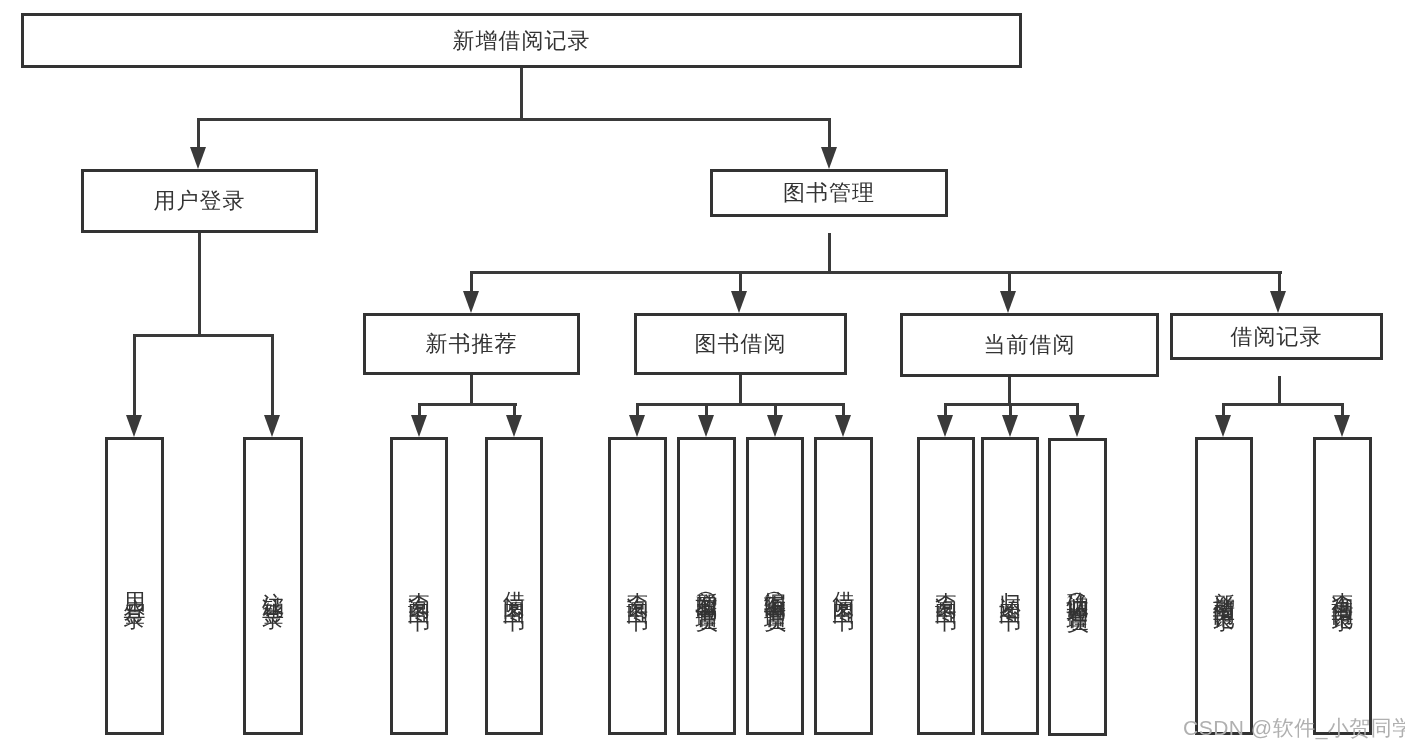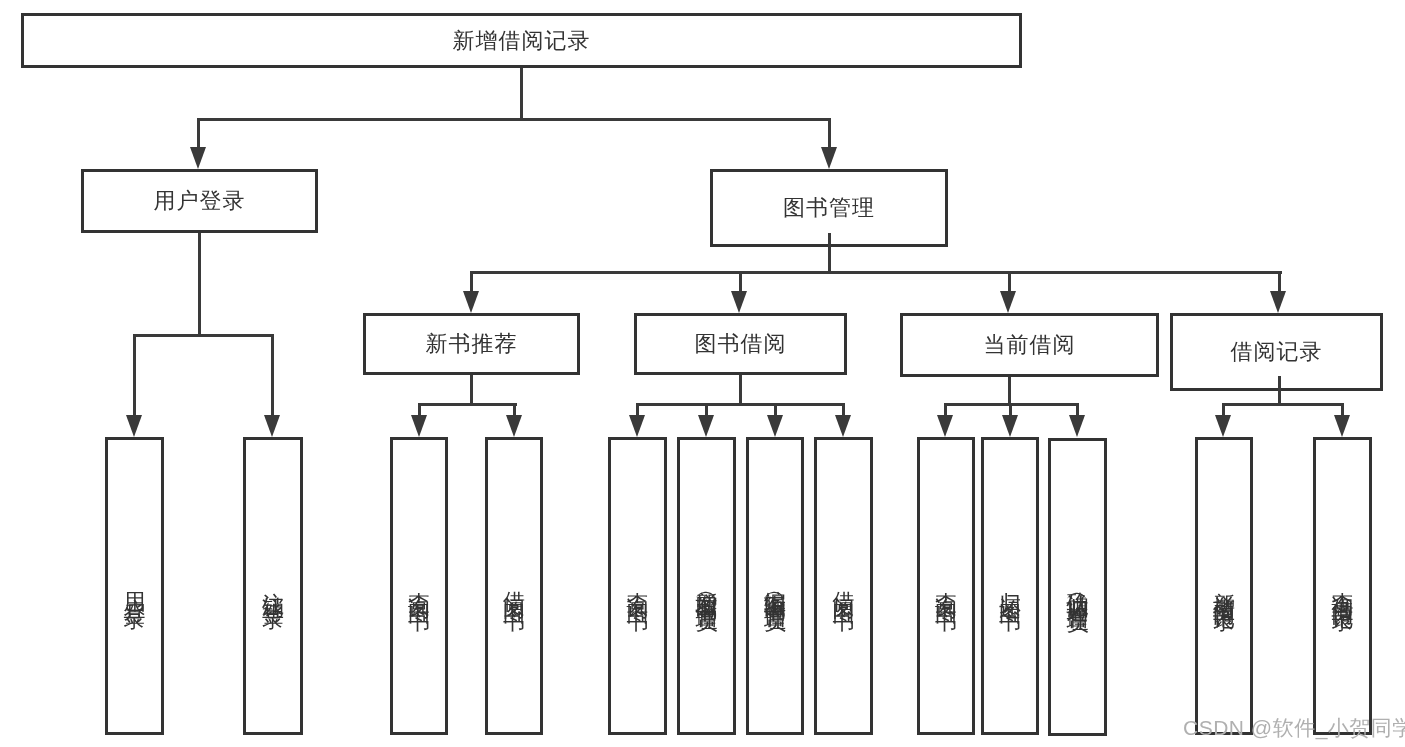--- a/index.html
+++ b/index.html
@@ -46,21 +46,21 @@
     <div class="h" style="left:197px;top:118px;width:634px;"></div>
     <div class="v" style="left:197px;top:118px;height:32px;"></div>
     <div class="ah" style="left:190px;top:147px;"></div>
     <div class="v" style="left:828px;top:118px;height:32px;"></div>
     <div class="ah" style="left:821px;top:147px;"></div>
   </div>
 
   <div class="box" style="left:81px;top:169px;width:237px;height:64px;">
     <span>用户登录</span>
   </div>
-  <div class="box" style="left:710px;top:169px;width:238px;height:78px;">
+  <div class="box" style="left:710px;top:169px;width:238px;height:48px;">
     <span>图书管理</span>
   </div>
 
   <div>
     <div class="v" style="left:198px;top:233px;height:104px;"></div>
     <div class="h" style="left:133px;top:334px;width:141px;"></div>
     <div class="v" style="left:133px;top:334px;height:83px;"></div>
     <div class="ah" style="left:126px;top:415px;"></div>
     <div class="v" style="left:271px;top:334px;height:83px;"></div>
     <div class="ah" style="left:264px;top:415px;"></div>
@@ -81,21 +81,21 @@
 
   <div class="box" style="left:634px;top:313px;width:213px;height:62px;">
     <span>图书借阅</span>
   </div>
   <div class="box" style="left:363px;top:313px;width:217px;height:62px;">
     <span>新书推荐</span>
   </div>
   <div class="box" style="left:900px;top:313px;width:259px;height:64px;">
     <span>当前借阅</span>
   </div>
-  <div class="box" style="left:1170px;top:313px;width:213px;height:78px;">
+  <div class="box" style="left:1170px;top:313px;width:213px;height:47px;">
     <span>借阅记录</span>
   </div>
 
   <div>
     <div class="v" style="left:470px;top:375px;height:31px;"></div>
     <div class="h" style="left:418px;top:403px;width:99px;"></div>
     <div class="v" style="left:418px;top:403px;height:14px;"></div>
     <div class="ah" style="left:411px;top:415px;"></div>
     <div class="v" style="left:513px;top:403px;height:14px;"></div>
     <div class="ah" style="left:506px;top:415px;"></div>

